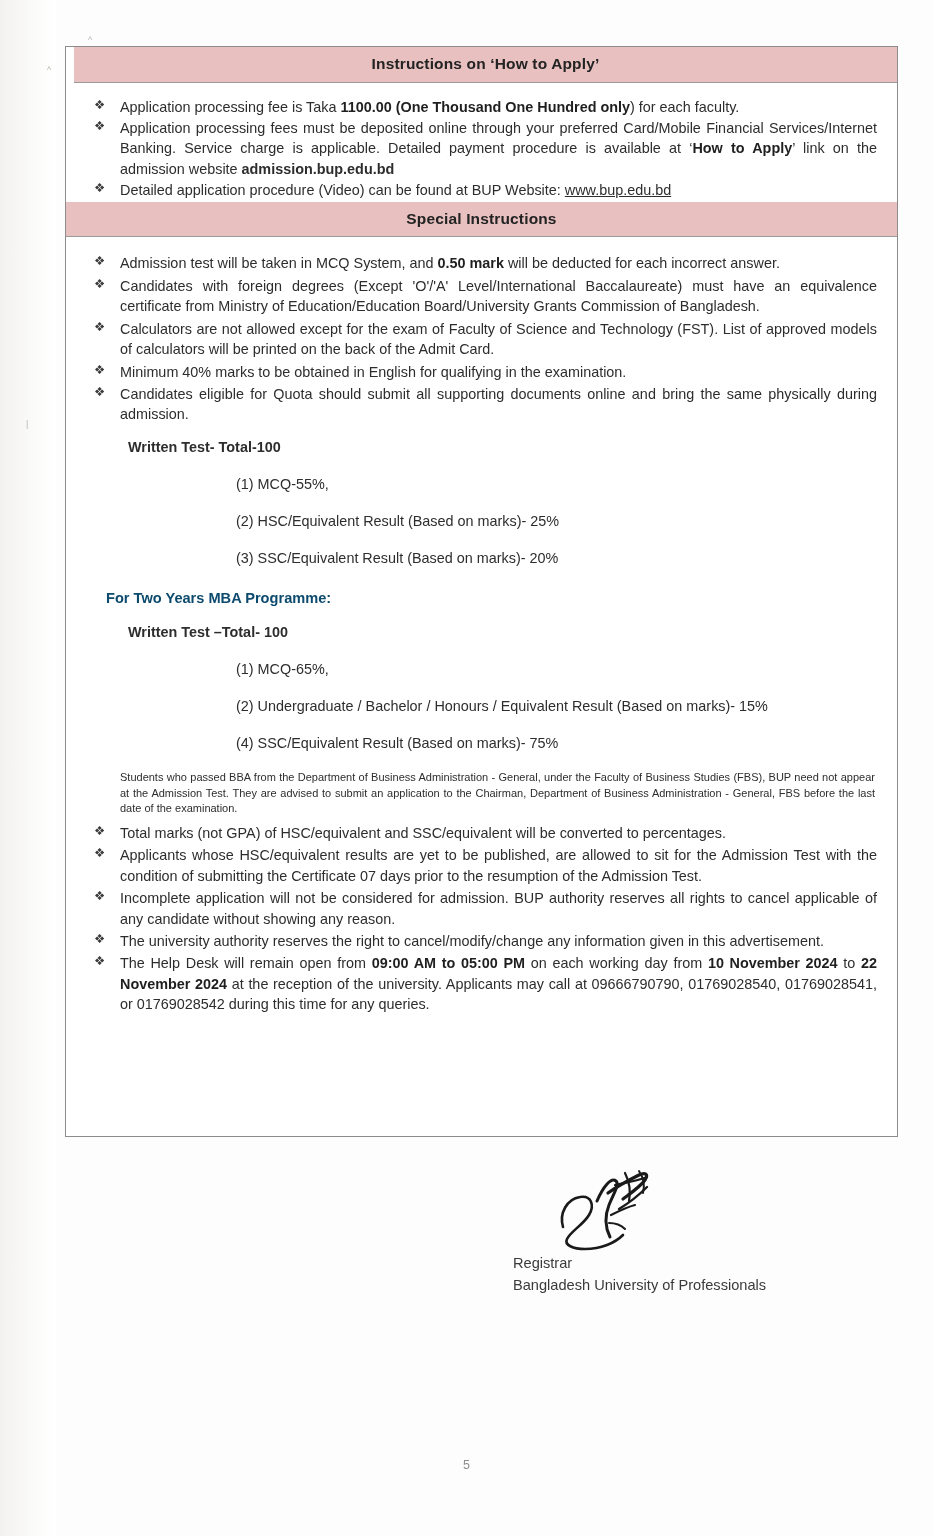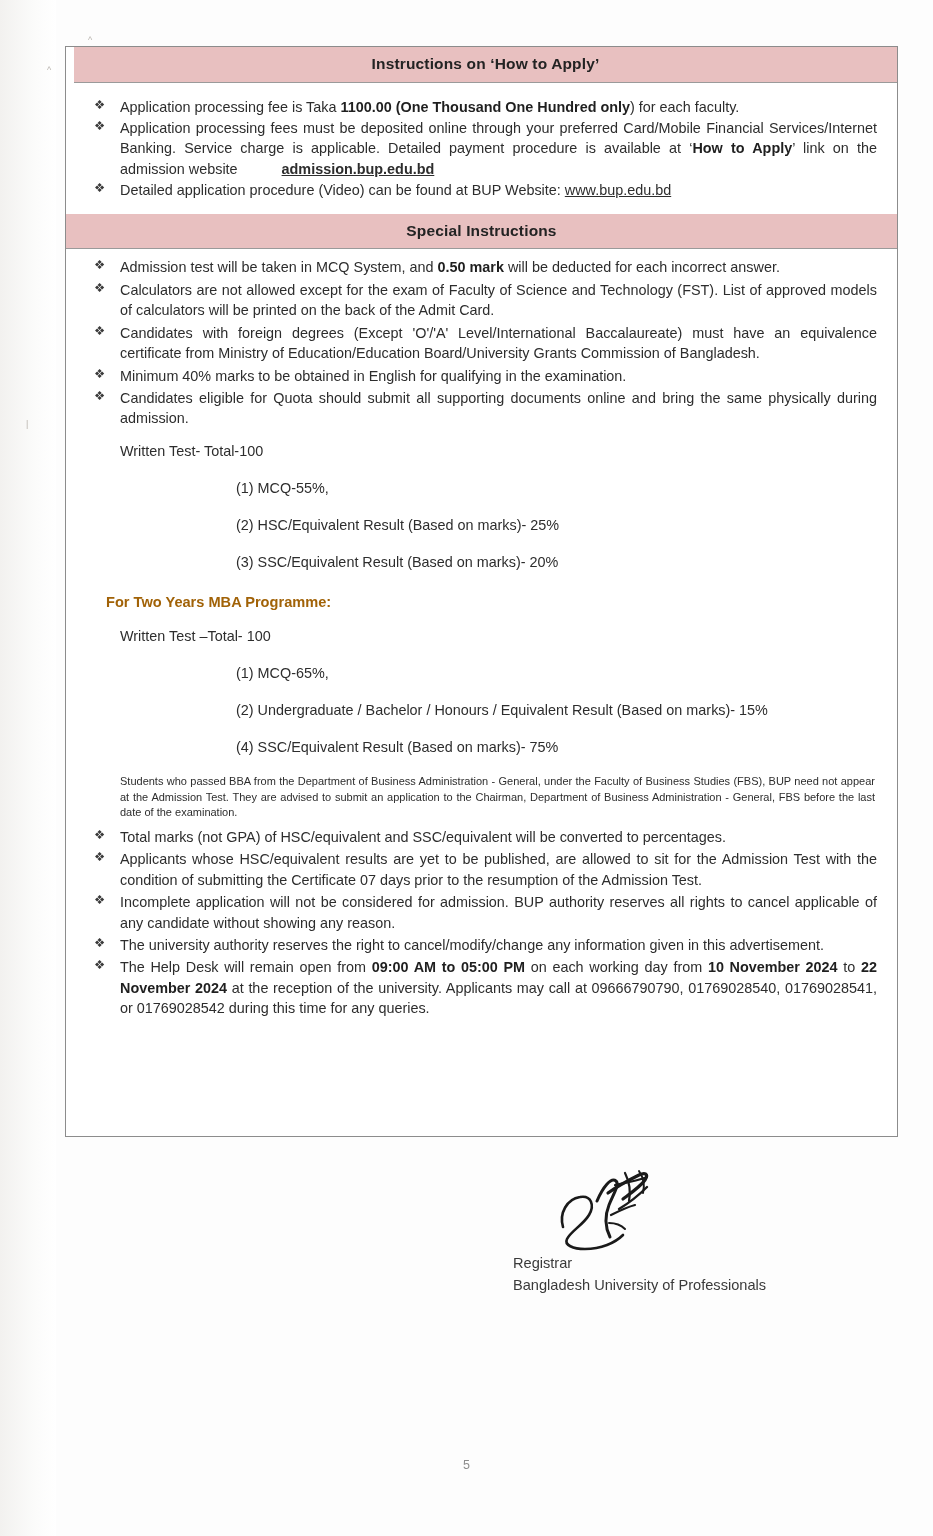--- a/index.html
+++ b/index.html
@@ -95,54 +95,55 @@
     position: absolute;
     left: 8px;
     top: 0px;
     font-size: 12.5px;
     color: #3a3a3a;
   }
   .bullets li.strong { font-weight: 700; }
 
   b, .b { font-weight: 700; color: #1f1f1f; }
   .u { text-decoration: underline; }
-  .ub { text-decoration: underline; font-weight: 700; margin-left: 40px; }
-
-  
-  .sec1 { padding-top: 14px; padding-bottom: 12px; }
+  .ub { font-weight: 700; }
+
+  
+  .sec1 { padding-top: 14px; padding-bottom: 0; }
   .sec1 .bullets li { margin-bottom: 1px; }
 
   
-  .sec2 { padding-top: 8px; padding-bottom: 10px; }
+  .sec2 { padding-top: 16px; padding-bottom: 10px; }
   .sec2 .bullets li { margin-bottom: 2px; }
 
   
   .subblock {
     margin: 12px 0 0 0;
     padding-left: 34px;
     font-size: 14.4px;
     line-height: 1.45;
     color: #2d2d2d;
   }
   .sub-title {
-    margin: 0;
+    margin: 8px;
+    font-weight: bold;
   }
   .sub-list {
     list-style: none;
     margin: 0;
     padding-left: 100px;
   }
   .sub-list li { margin: 16px; }
 
   .mba-heading {
     margin: 22px 0 0 0;
     padding-left: 20px;
     font-size: 14.6px;
     font-weight: 700;
-    color: #a16207;
+    color: #0c4a6e;
   }
   .mba-written { margin-top: 16px; }
 
   .para {
     margin: 10px 0 6px 0;
     padding-left: 34px;
     padding-right: 2px;
     font-size: 11px;
     line-height: 1.42;
     text-align: justify;
@@ -203,22 +204,22 @@
           <li><span>Detailed application procedure (Video) can be found at BUP Website: </span><span class="u">www.bup.edu.bd</span></li>
         </ul>
     </div>
 
     <div class="bar">Special Instructions</div>
 
     <div class="body-pad sec2">
 
       <ul class="bullets">
           <li><span>Admission test will be taken in MCQ System, and </span><span class="b">0.50 mark</span><span> will be deducted for each incorrect answer.</span></li>
+          <li><span>Candidates with foreign degrees (Except 'O'/'A' Level/International Baccalaureate) must have an equivalence certificate from Ministry of Education/Education Board/University Grants Commission of Bangladesh.</span></li>
           <li><span>Calculators are not allowed except for the exam of Faculty of Science and Technology (FST). List of approved models of calculators will be printed on the back of the Admit Card.</span></li>
-          <li><span>Candidates with foreign degrees (Except 'O'/'A' Level/International Baccalaureate) must have an equivalence certificate from Ministry of Education/Education Board/University Grants Commission of Bangladesh.</span></li>
           <li><span>Minimum 40% marks to be obtained in English for qualifying in the examination.</span></li>
           <li><span>Candidates eligible for Quota should submit all supporting documents online and bring the same physically during admission.</span></li>
         </ul>
 
       <div class="subblock">
         <div class="sub-title">Written Test- Total-100</div>
         <ul class="sub-list">
             <li>(1) MCQ-55%,</li>
             <li>(2) HSC/Equivalent Result (Based on marks)- 25%</li>
             <li>(3) SSC/Equivalent Result (Based on marks)- 20%</li>

